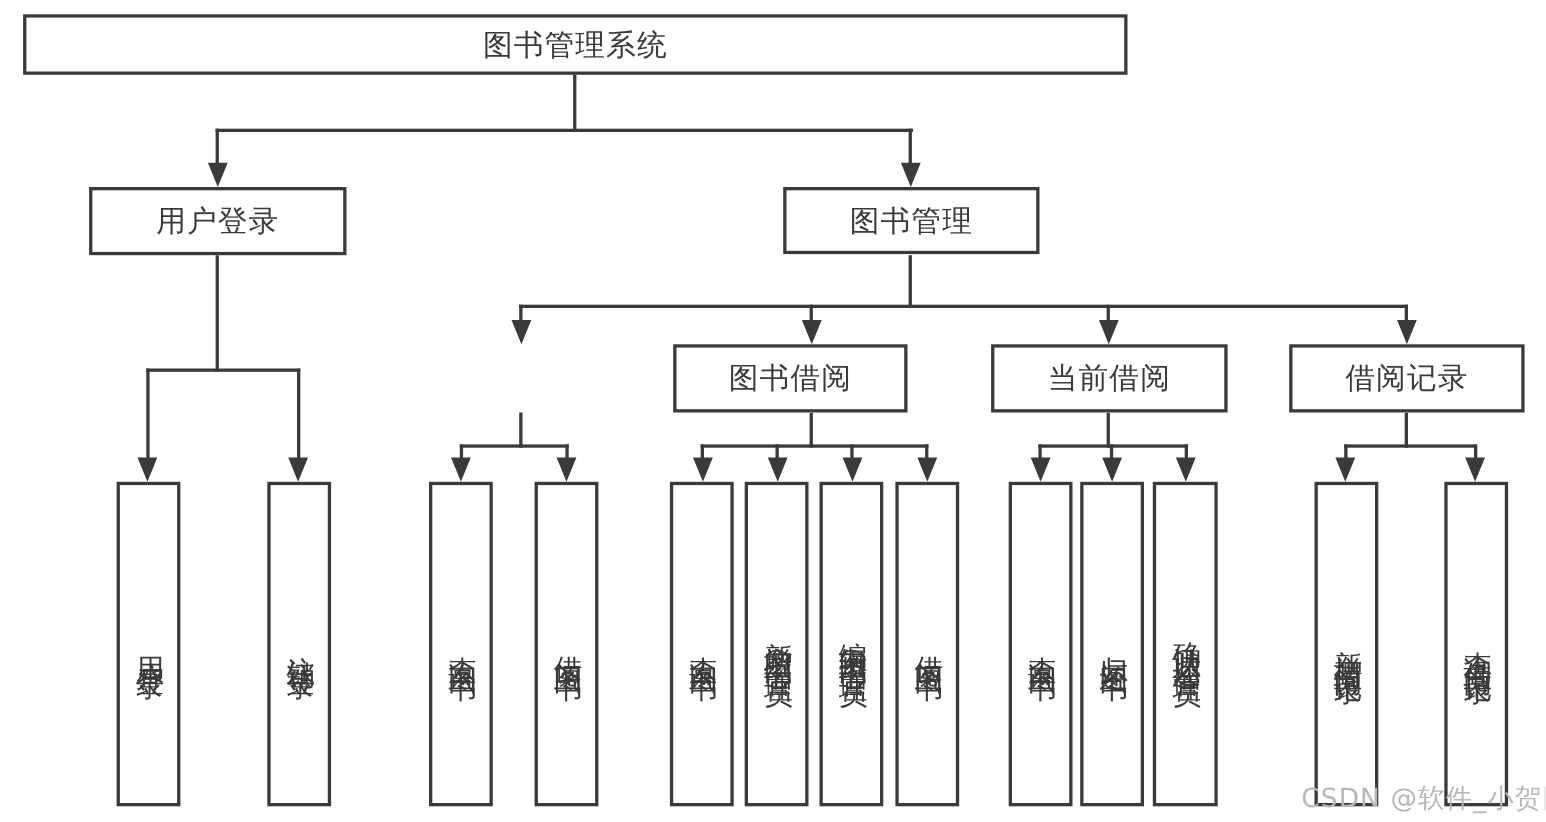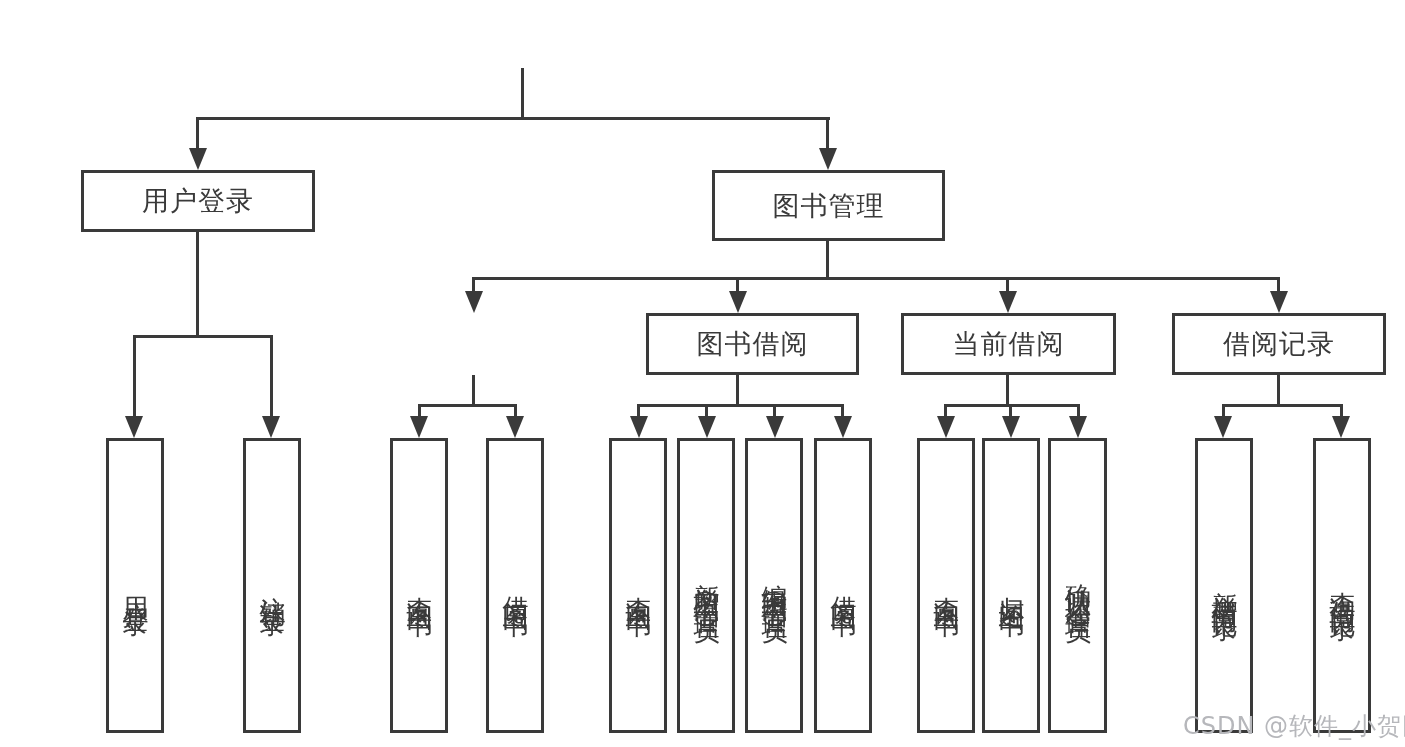--- a/index.html
+++ b/index.html
@@ -109,30 +109,33 @@
   <div class="arrow" style="left:1002px;top:416px;"></div>
   <div class="arrow" style="left:1069px;top:416px;"></div>
 
   <div class="vline" style="left:1277px;top:375px;height:32px;"></div>
   <div class="hline" style="left:1222px;top:404px;width:120px;"></div>
   <div class="vline" style="left:1222px;top:404px;height:23px;"></div>
   <div class="vline" style="left:1340px;top:404px;height:23px;"></div>
   <div class="arrow" style="left:1214px;top:416px;"></div>
   <div class="arrow" style="left:1332px;top:416px;"></div>
 
+  <div class="box hbox" style="left:21px;top:13px;width:1004px;height:55px;">
+    <span>图书管理系统</span>
+  </div>
 
   <div class="box hbox" style="left:81px;top:170px;width:234px;height:62px;">
     <span>用户登录</span>
   </div>
 
-  <div class="box hbox" style="left:712px;top:170px;width:233px;height:71px;">
+  <div class="box hbox" style="left:712px;top:170px;width:233px;height:61px;">
     <span>图书管理</span>
   </div>
 
-  <div class="box hbox" style="left:646px;top:313px;width:213px;height:62px;">
+  <div class="box hbox" style="left:612px;top:313px;width:213px;height:62px;">
     <span>图书借阅</span>
   </div>
   <div class="box hbox" style="left:901px;top:313px;width:215px;height:62px;">
     <span>当前借阅</span>
   </div>
   <div class="box hbox" style="left:1172px;top:313px;width:214px;height:62px;">
     <span>借阅记录</span>
   </div>
 
   <div class="box vbox" style="left:106px;top:438px;width:58px;height:295px;">

